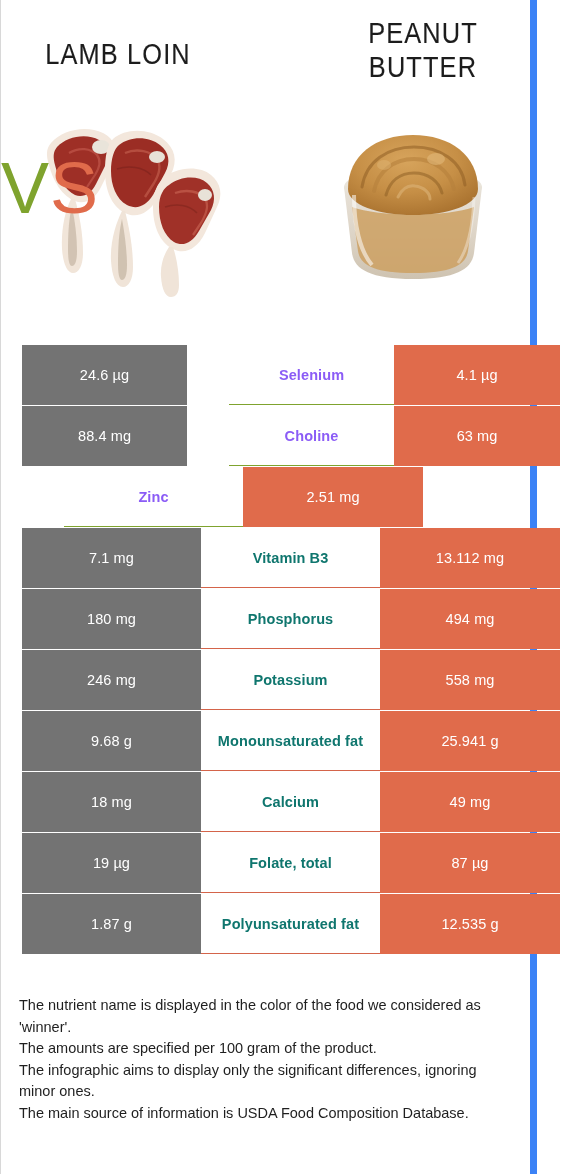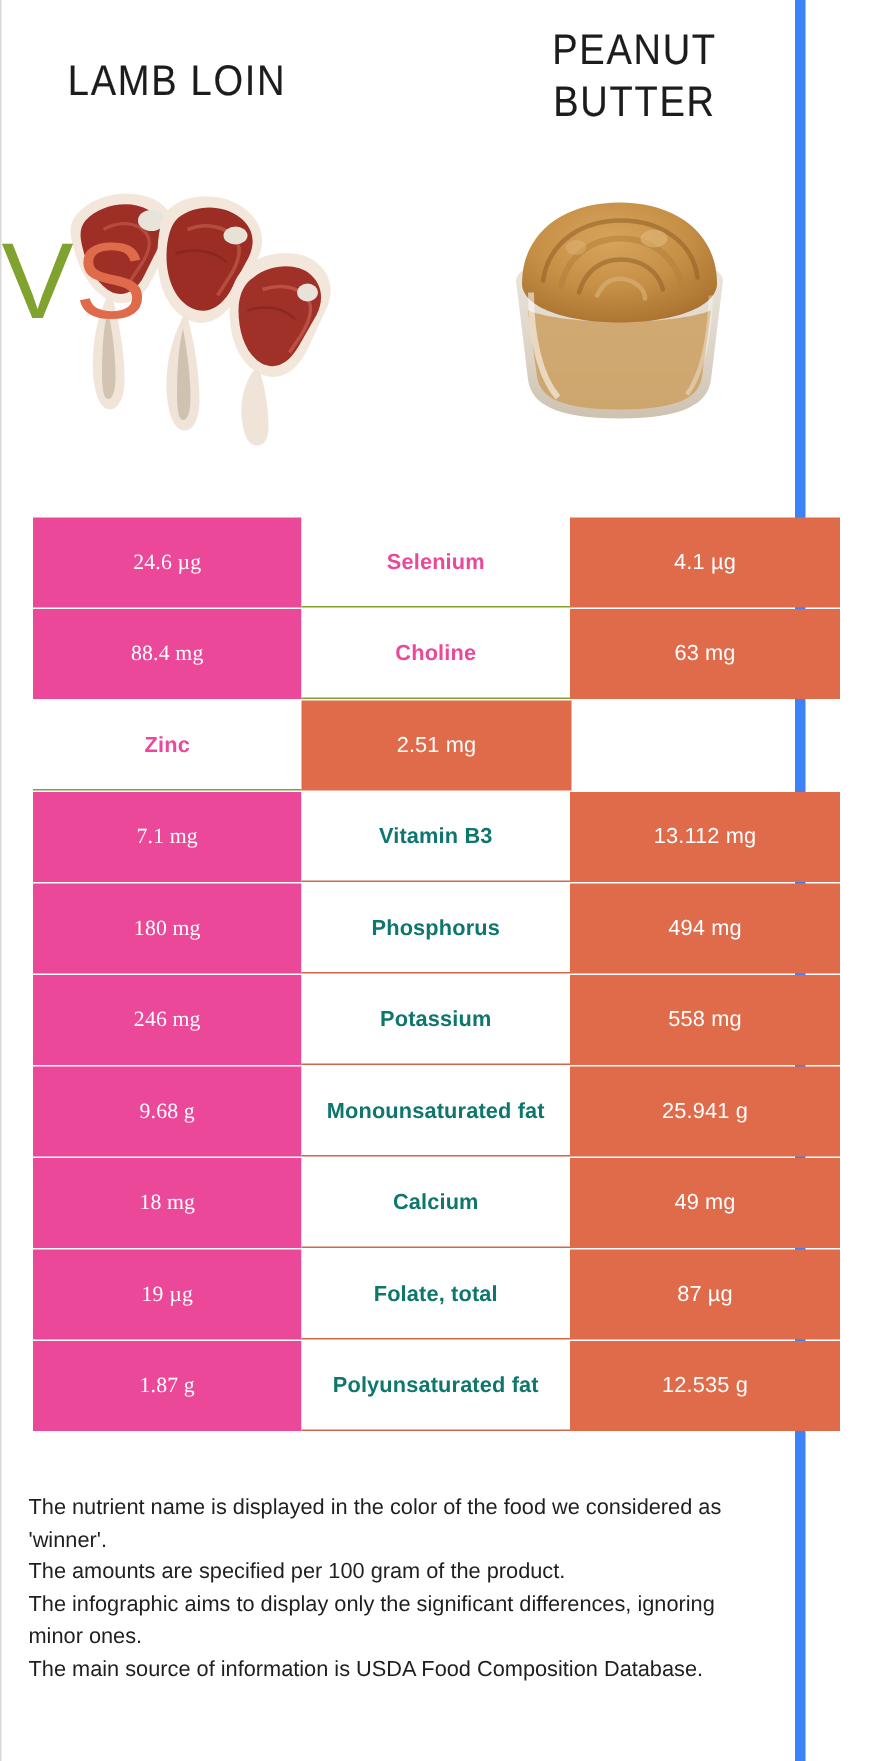--- a/index.html
+++ b/index.html
@@ -89,37 +89,36 @@
   }
   .cell {
     display: flex;
     align-items: center;
     justify-content: center;
     font-size: 14.5px;
     letter-spacing: 0.1px;
   }
   .cell-left {
     width: 179px;
-    background: #ec4899;
+    background: #737373;
     color: #ffffff;
-    font-family: Liberation Serif, serif;
   }
   .cell-mid {
     width: 179px;
     background: #ffffff;
     font-weight: bold;
     font-size: 14.5px;
     border-bottom: 1px solid transparent;
   }
   .cell-right {
     width: 180px;
     background: #E06B4B;
     color: #ffffff;
   }
-  .row.win-left  .cell-mid { color: #ec4899; border-bottom-color: #7FA32E; }
+  .row.win-left  .cell-mid { color: #8b5cf6; border-bottom-color: #7FA32E; margin-left: 42px; }
   .row.win-right .cell-mid { color: #0f766e; border-bottom-color: #D4644A; }
 
   .row:first-child .cell-mid { border-top: 1px solid transparent; }
 
   
   .footer {
     position: absolute;
     top: 995px;
     left: 18px;
     right: 18px;

